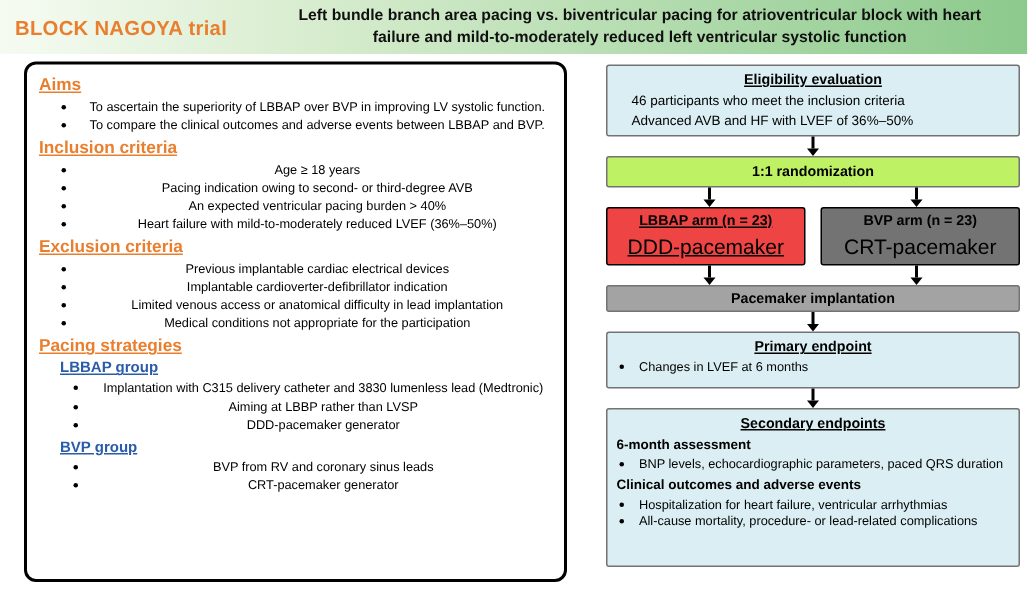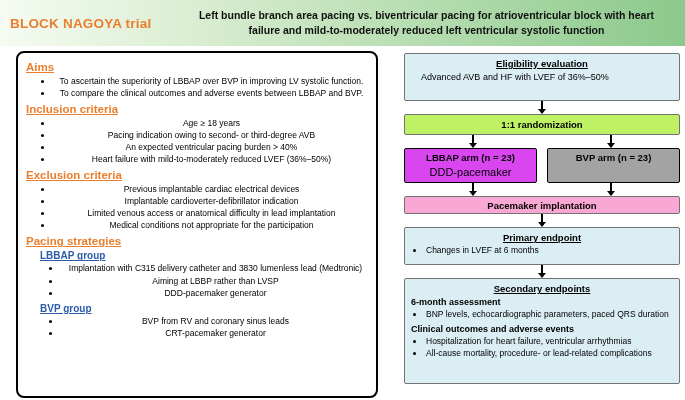--- a/index.html
+++ b/index.html
@@ -2,21 +2,21 @@
 <html><head>
 <meta charset="utf-8">
 <style>
   * { margin:0; padding:0; box-sizing:border-box; }
   html,body { background:#fff; }
   body { font-family:"Liberation Sans", sans-serif; color:#000; }
   .page { width:685px; height:400px; background:#fff; overflow:hidden; position:relative; }
 
   
   .header {
-    display:flex; align-items:center; height:46px; width:100%;
+    display:flex; align-items:center; height:36px; width:100%;
     background:linear-gradient(90deg,#f6fbf2 0%, #d8edcf 30%, #8cc98c 100%);
   }
   .trial-name {
     width:182px; padding-left:10px; font-size:13.5px; font-weight:bold;
     color:#E97F2E; letter-spacing:.2px;
   }
   .trial-desc {
     flex:1; text-align:center; font-weight:bold; font-size:10.5px;
     line-height:1.4; padding:0 16px 0 2px; color:#101010;
   }
@@ -39,39 +39,39 @@
   }
   ul.bullets { list-style:disc outside; margin:0 0 4px 27px; font-size:8.5px; line-height:1.3; }
   ul.bullets.sub { margin-left:35px; }
   ul.bullets li { margin-bottom:1px; padding-left:2px;text-align:center; }
 
   
   .flow { flex:1; display:flex; flex-direction:column; padding-top:2px; }
   .box { border:1px solid #737373; border-radius:2px; background:#DAEEF3; }
   .cyan { background:#DAEEF3; }
   .white { background:#bef264; }
-  .pink { background:#f9a8d4; }
+  .pink { background:#a3a3a3; }
   .box-title { text-align:center; font-weight:bold; text-decoration:underline; font-size:9.5px; line-height:1.45; }
   .box-line { font-size:9px; line-height:1.45; padding-left:10px; }
   .elig { min-height:48px; padding:3px 6px; }
   .center-bold { text-align:center; font-weight:bold; font-size:9.5px; padding:4px 4px; }
   .implant { padding:2.5px 4px; }
 
   .arrow { align-self:center; display:flex; flex-direction:column; align-items:center; height:13px; }
   .arrow-line { width:1.5px; flex:1; background:#000; }
   .arrow-head { width:0; height:0; border-left:4px solid transparent; border-right:4px solid transparent; border-top:5px solid #000; }
   .split-arrows { display:flex; }
   .split-arrows .half { flex:1; display:flex; justify-content:center; }
 
   .arms { display:flex; gap:10px; }
   .arm { flex:1; border:1px solid #000; border-radius:2px; text-align:center; padding:2px 3px; min-height:33px; }
-  .arm.lbbap { background:#d946ef; }
-  .arm.bvp  { background:#a3a3a3; }
+  .arm.lbbap { background:#ef4444;text-decoration:underline; }
+  .arm.bvp  { background:#737373; }
   .arm-title { font-weight:bold; font-size:9.5px; line-height:1.45; }
-  .arm-sub { font-size:11px; line-height:1.4; }
+  .arm-sub { font-size:14px; line-height:1.4; }
 
   .endpoint { padding:3px 6px; }
   .primary { min-height:38px; }
   .secondary { min-height:106px; }
   .flow-sub { font-weight:bold; font-size:9px; line-height:1.5; }
   ul.flow-list { list-style:disc outside; margin:0 0 2px 14px; font-size:8.5px; line-height:1.35; }
   ul.flow-list li { padding-left:1px; }
 </style>
 </head>
 <body>
@@ -122,20 +122,21 @@
       <ul class="bullets sub">
         <li>BVP from RV and coronary sinus leads</li>
         <li>CRT-pacemaker generator</li>
       </ul>
     </section>
 
     <section class="flow">
 
       <div class="box cyan elig">
         <div class="box-title">Eligibility evaluation</div>
+        <div class="box-line">46 participants who meet the inclusion criteria</div>
         <div class="box-line">Advanced AVB and HF with LVEF of 36%–50%</div>
       </div>
 
       <div class="arrow">
         <div class="arrow-line"></div>
         <div class="arrow-head"></div>
       </div>
 
       <div class="box white center-bold">1:1 randomization</div>
 
@@ -154,20 +155,21 @@
           </div>
       </div>
 
       <div class="arms">
         <div class="arm lbbap">
           <div class="arm-title">LBBAP arm (n = 23)</div>
           <div class="arm-sub">DDD-pacemaker</div>
         </div>
         <div class="arm bvp">
           <div class="arm-title">BVP arm (n = 23)</div>
+          <div class="arm-sub">CRT-pacemaker</div>
         </div>
       </div>
 
       <div class="split-arrows">
         <div class="half">
             <div class="arrow">
               <div class="arrow-line"></div>
               <div class="arrow-head"></div>
             </div>
           </div>

